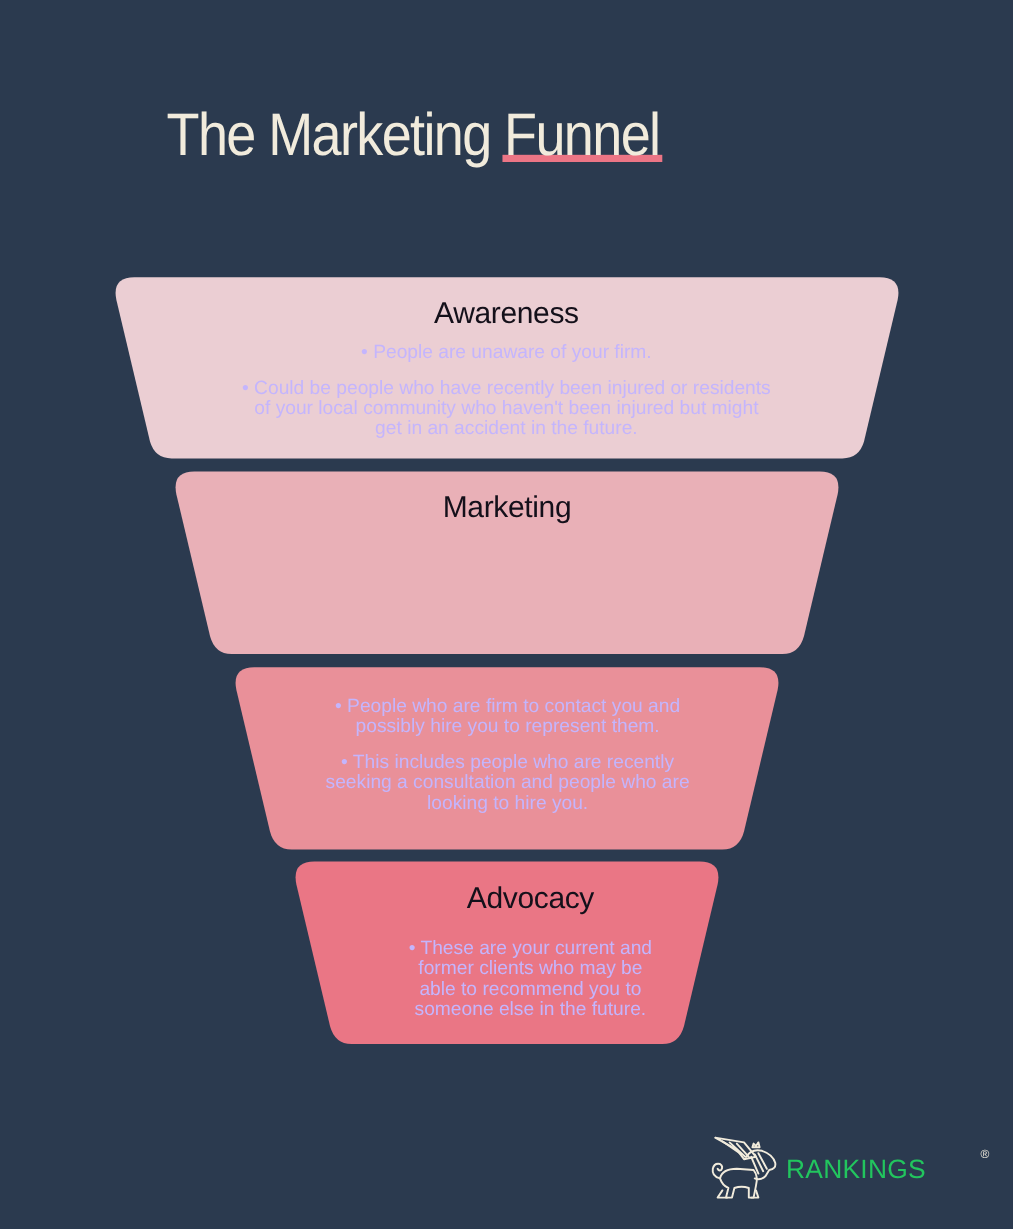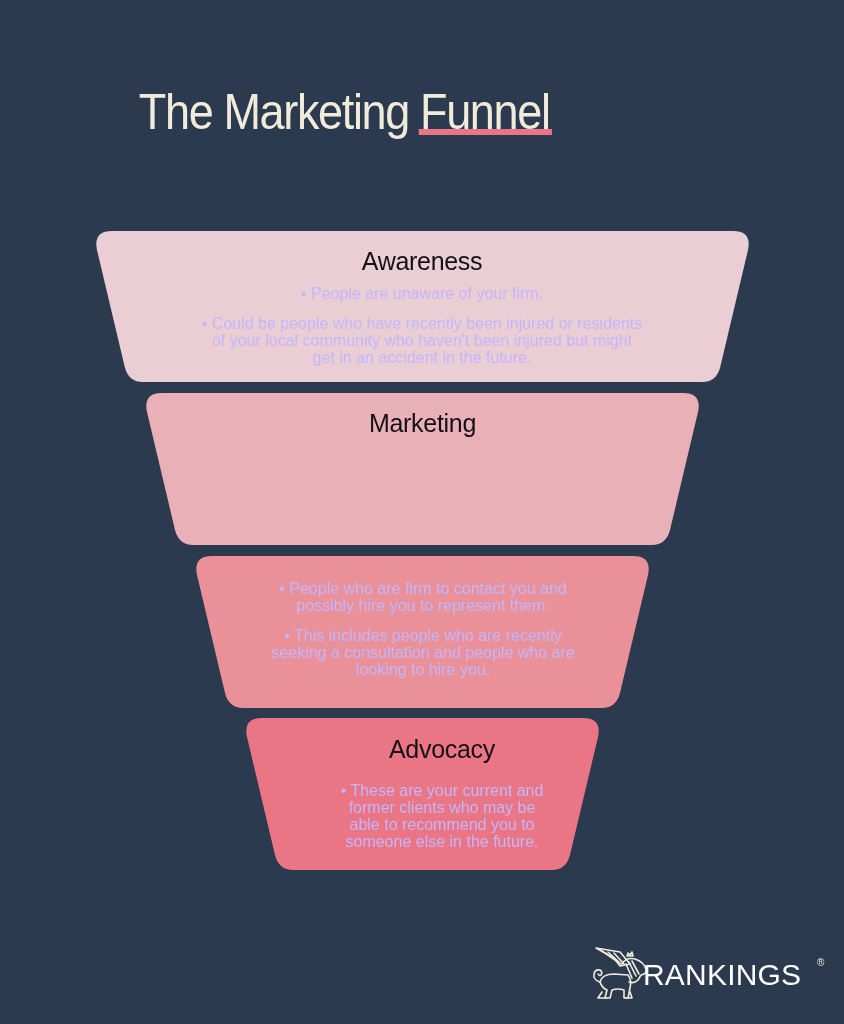--- a/index.html
+++ b/index.html
@@ -65,26 +65,26 @@
     .band .bullet { display: block; }
     .band .bullet + .bullet { margin-top: 13px; }
 
     .logo {
       position: absolute;
       left: 590px; top: 944px;
       width: 240px; height: 60px;
     }
     .logo-word {
       position: absolute;
-      left: 53px; top: 14px;
+      left: 65px; top: 14px;
       font-family: "Liberation Sans", sans-serif;
       font-weight: 400;
-      font-size: 30px;
+      font-size: 22px;
       letter-spacing: 0.2px;
-      color: #ffffff;
+      color: #22c55e;
       line-height: 34px;
       white-space: nowrap;
     }
     .logo-reg {
       position: absolute;
       left: 227px; top: 13px;
       font-size: 10px;
       color: #f1ebdc;
       font-family: "Liberation Sans", sans-serif;
     }

